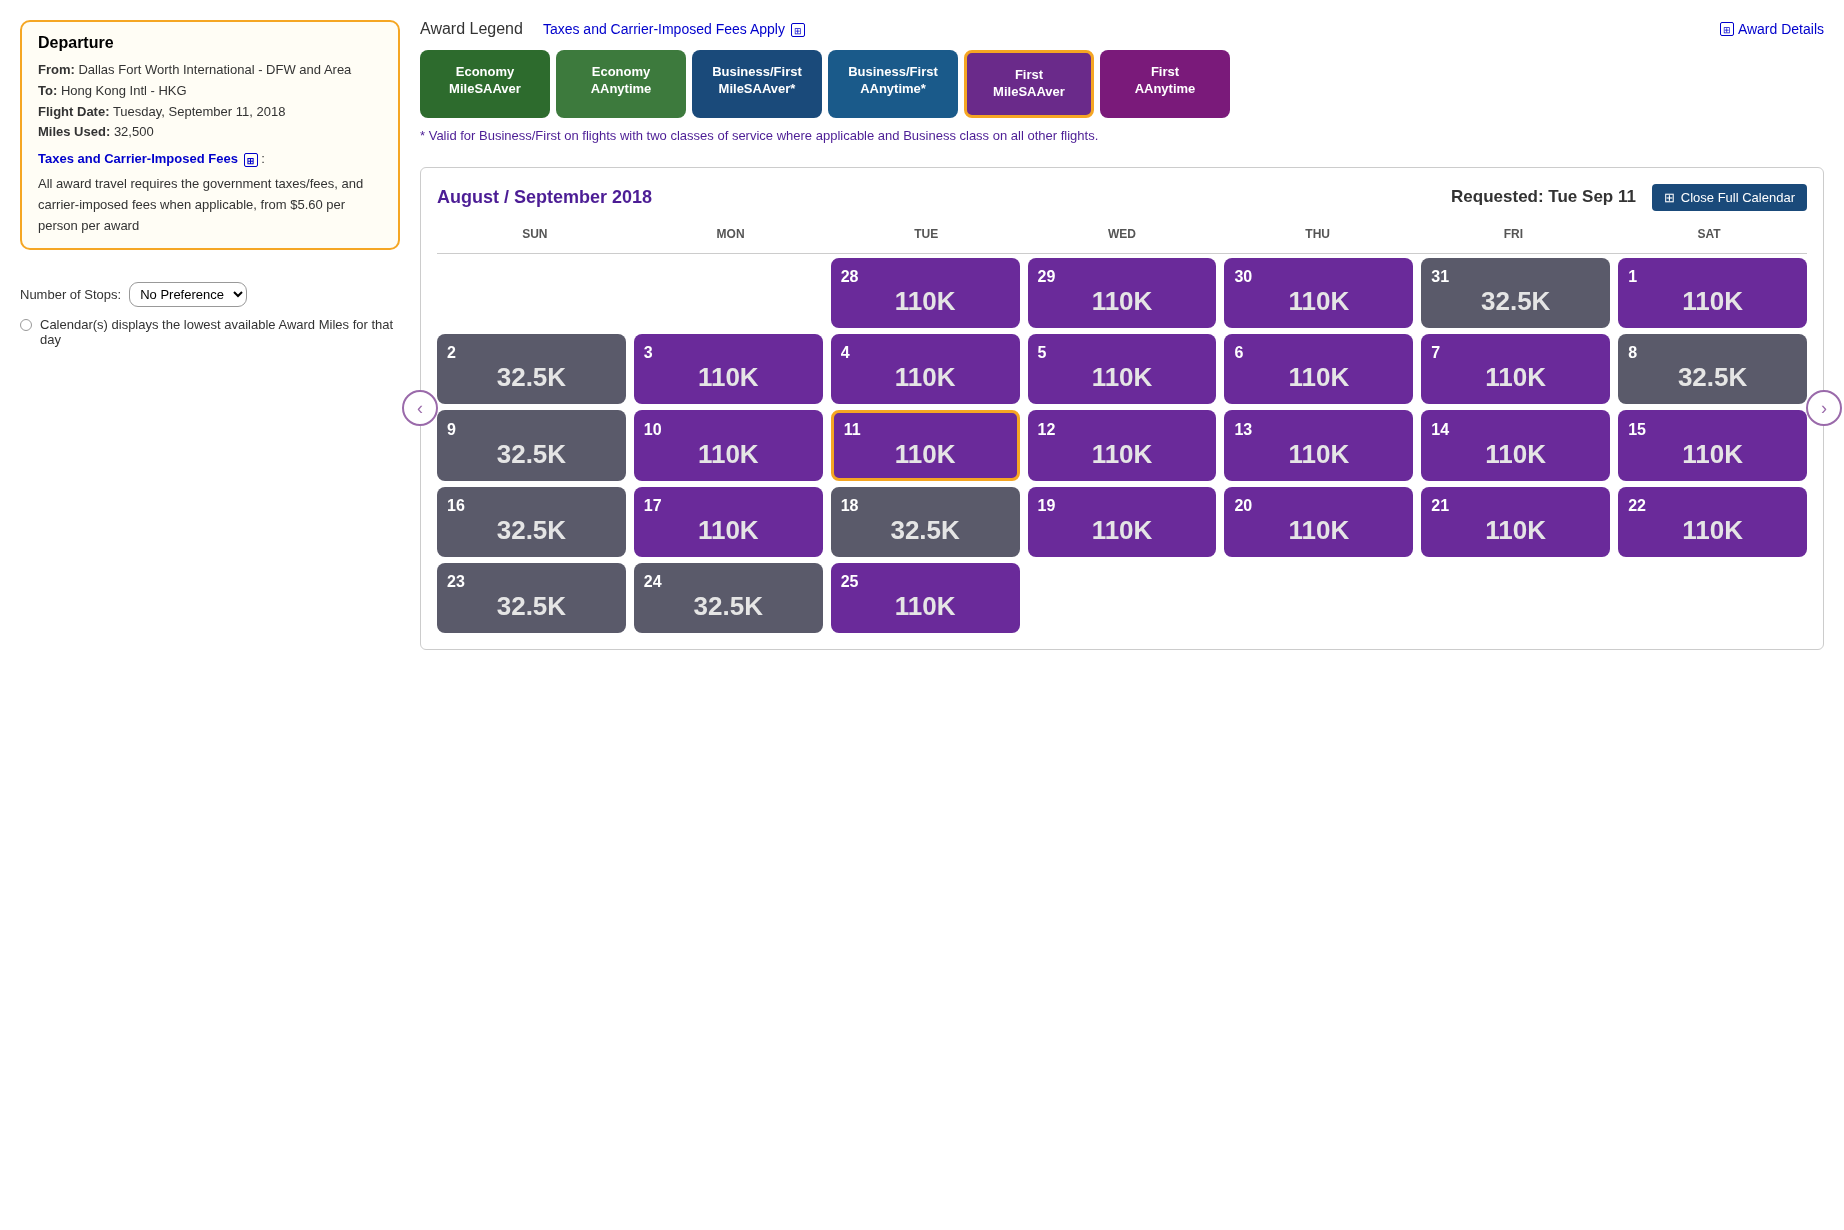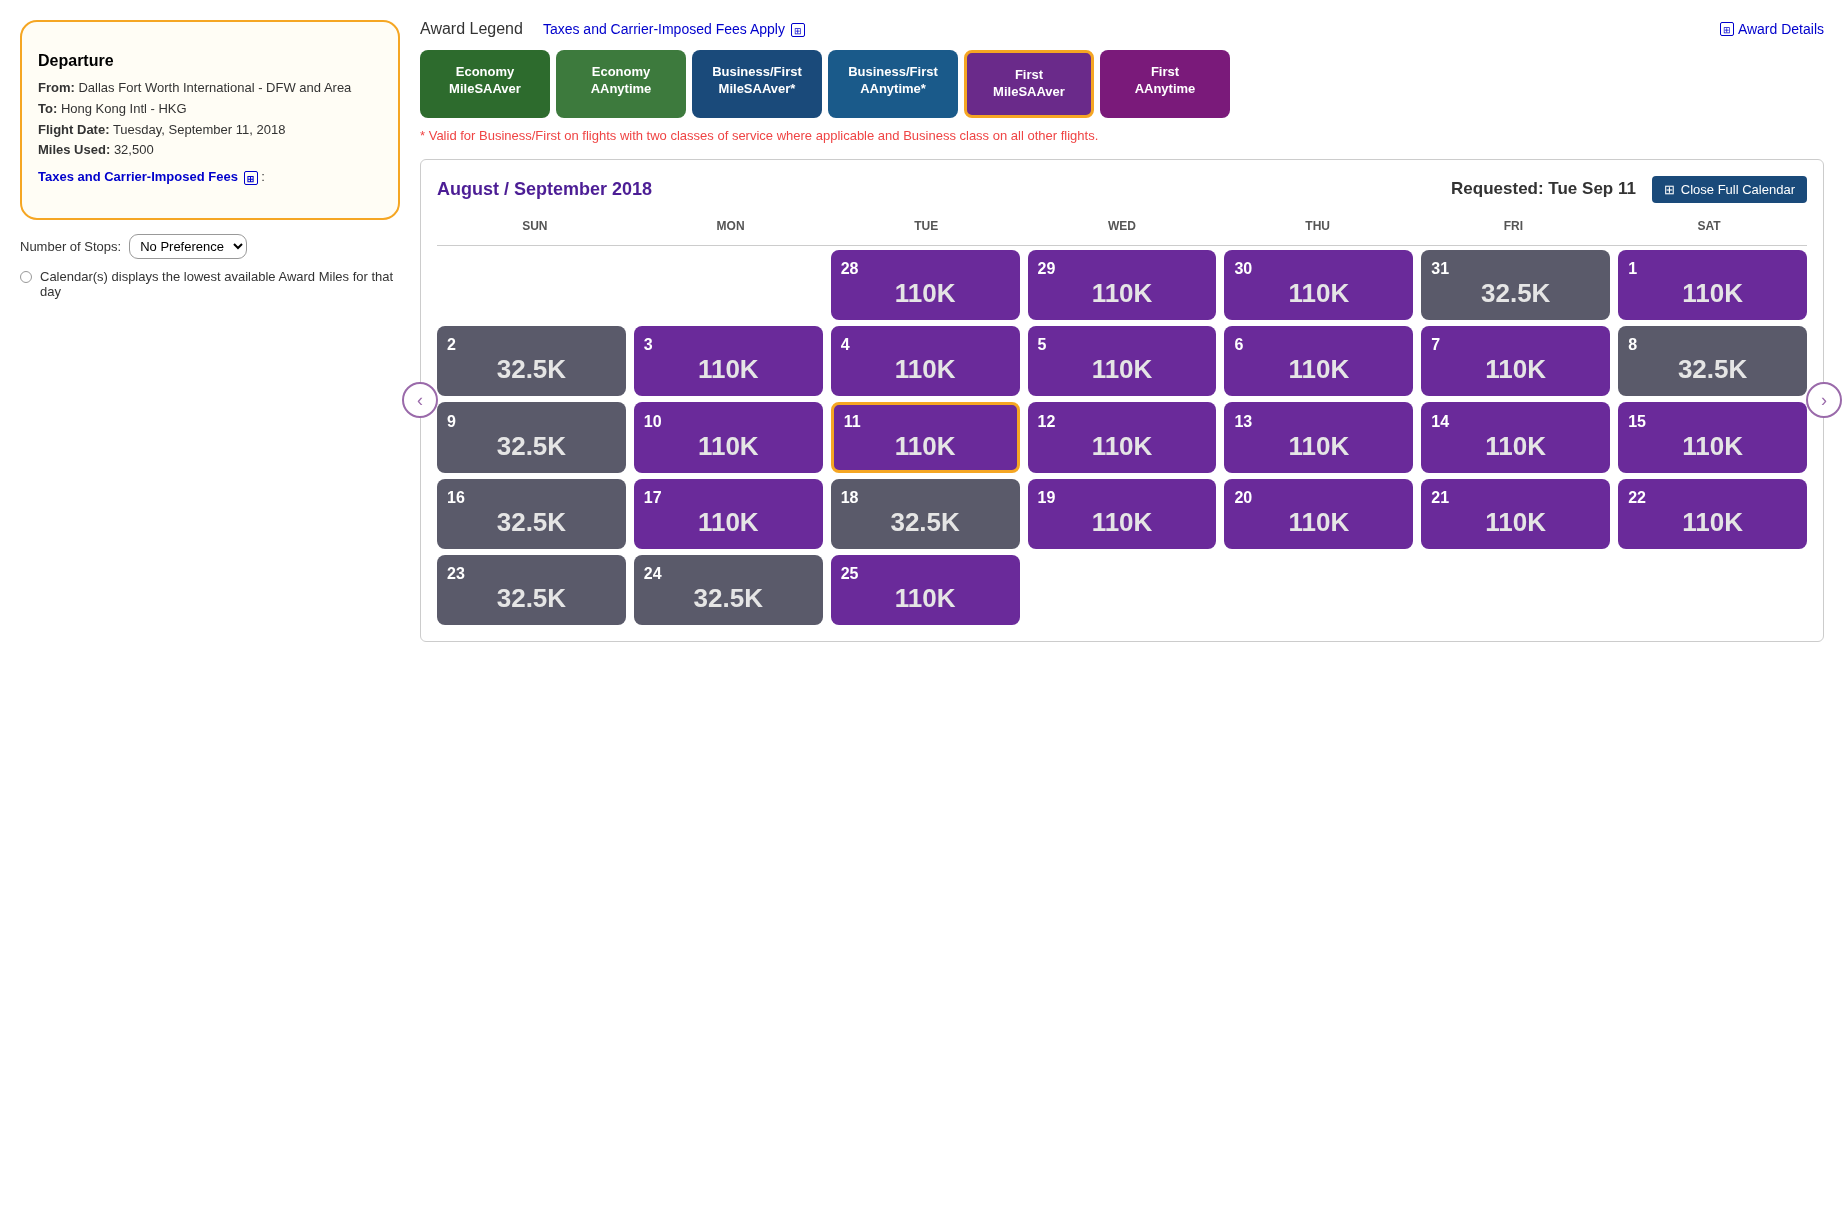--- a/index.html
+++ b/index.html
@@ -15,24 +15,24 @@
       gap: 20px;
       max-width: 1844px;
     }
     
     .left-panel {
       width: 380px;
       flex-shrink: 0;
     }
     .departure-box {
       border: 2px solid #f5a623;
-      border-radius: 17px;
-      padding: 30px 16px;
+      border-radius: 10px;
+      padding: 12px 16px;
       background: #fffdf5;
-      margin-bottom: 14px;
+      margin-bottom: 32px;
     }
     .departure-box h2 {
       font-size: 16px;
       font-weight: bold;
       margin-bottom: 8px;
       color: #000;
     }
     .departure-box p {
       font-size: 13px;
       line-height: 1.6;
@@ -140,22 +140,22 @@
       line-height: 1.3;
     }
     .legend-btn.economy-mileSA { background: #2d6b2d; }
     .legend-btn.economy-aanytime { background: #3d7a3d; }
     .legend-btn.biz-mileSA { background: #1a4a7a; }
     .legend-btn.biz-aanytime { background: #1a5a8a; }
     .legend-btn.first-mileSA { background: #6a2a8a; border: 3px solid #f5a623; }
     .legend-btn.first-aanytime { background: #7a1a7a; }
     .footnote {
       font-size: 13px;
-      color: #ef4444;
-      margin-bottom: 16px;
+      color: #4c1d95;
+      margin-bottom: 24px;
       max-width: 860px;
     }
     
     .calendar-container {
       border: 1px solid #ccc;
       border-radius: 6px;
       padding: 16px;
       position: relative;
     }
     .calendar-header {
@@ -290,20 +290,21 @@
       <p>
         <span class="label">Miles Used:</span>
         <span>32,500</span>
       </p>
       <p style="margin-top:6px;">
         <a class="fees-link" href="#">
           <span>Taxes and Carrier-Imposed Fees</span>
           <span class="fees-icon">⊞</span>
         </a>:
       </p>
+      <p style="margin-top:4px;">All award travel requires the government taxes/fees, and carrier-imposed fees when applicable, from $5.60 per person per award</p>
     </div>
 
     <div class="stops-row">
       <span>Number of Stops:</span>
       <select>
         <option>No Preference</option>
         <option>Nonstop</option>
         <option>1 Stop</option>
       </select>
     </div>

